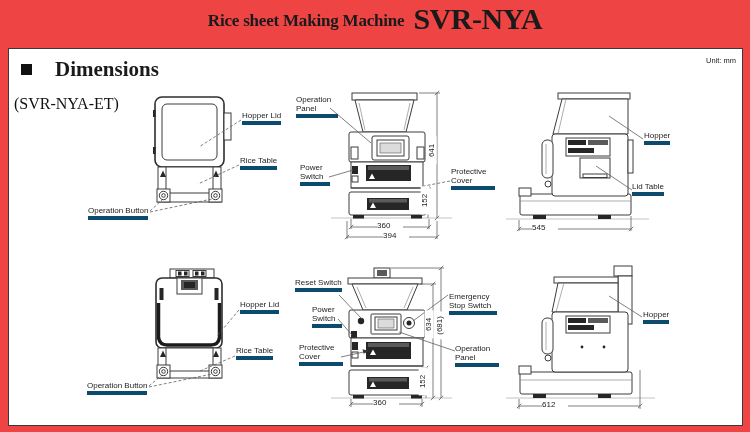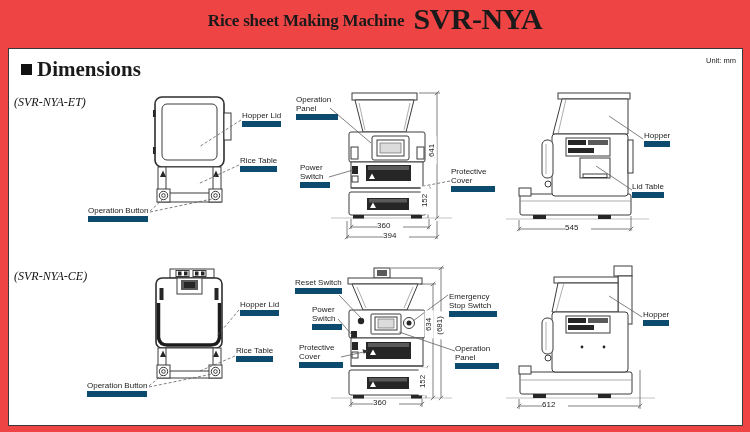--- a/index.html
+++ b/index.html
@@ -5,21 +5,21 @@
   html,body{margin:0;padding:0;background:#fff;}
   #page{position:relative;width:750px;height:432px;background:#ef4444;overflow:hidden;
         font-family:"Liberation Sans",sans-serif;color:#1a1a1a;}
   
   #title{position:absolute;left:0;top:2px;width:750px;text-align:center;
          font-family:"Liberation Serif",serif;font-weight:bold;}
   #title .pfx{font-size:17px;letter-spacing:-0.2px;vertical-align:baseline;}
   #title .mdl{font-size:30px;letter-spacing:-0.5px;margin-left:9px;vertical-align:-3px;}
   #frame{position:absolute;left:8px;top:48px;width:733px;height:376px;
          border:1px solid #3a3a3a;background:#fff;}
-  #sect{position:absolute;left:21px;top:57px;display:flex;align-items:center;gap:5px;}
+  #sect{position:absolute;left:21px;top:57px;display:flex;align-items:center;gap:23px;}
   #sect .sq{width:11px;height:11px;background:#111;display:inline-block;}
   #sect .tx{font-family:"Liberation Serif",serif;font-weight:bold;font-size:21px;}
   #unit{position:absolute;right:14px;top:56px;font-size:7.5px;color:#222;text-align:right;}
   
   svg.canvas{position:absolute;left:0;top:0;}
   .o  {fill:#fff;stroke:#3c3c3c;stroke-width:1;}
   .o2 {fill:#fff;stroke:#2e2e2e;stroke-width:1.6;}
   .ol {fill:none;stroke:#8a8a8a;stroke-width:0.7;}
   .df {fill:#262626;stroke:none;}
   .df2{fill:#5a5a5a;stroke:none;}
@@ -27,24 +27,24 @@
   .wf {fill:#fff;stroke:none;}
   .af {fill:#333;stroke:none;}
   .dl {fill:none;stroke:#606060;stroke-width:0.8;}
   .tk {stroke:#606060;stroke-width:0.8;}
   .ls {fill:none;stroke:#606060;stroke-width:0.8;}
   .ld {fill:none;stroke:#606060;stroke-width:0.8;stroke-dasharray:3 2;}
   .th {stroke:#1c1c1c;stroke-width:3.5;}
   .thp{stroke:#1c1c1c;stroke-width:3.5;fill:none;}
   .gnd{stroke:#c4c4c4;stroke-width:1.2;}
   
-  .model{position:absolute;font-family:"Liberation Serif",serif;font-size:12px;
-         white-space:nowrap;color:#111;font-style:italic;}
+  .model{position:absolute;font-family:"Liberation Serif",serif;font-size:16px;
+         white-space:nowrap;color:#111;}
   .lbl{position:absolute;font-size:8px;line-height:1.15;color:#222;
-       border-bottom:6px solid #0c4a6e;padding-bottom:1px;white-space:nowrap;}
+       border-bottom:4px solid #0c4a6e;padding-bottom:1px;white-space:nowrap;}
   .lbl.wrap{white-space:normal;}
   .dim{position:absolute;font-size:8px;color:#222;background:#fff;width:26px;
        text-align:left;line-height:1.1;}
   .dimv{position:absolute;font-size:8px;color:#222;background:#fff;width:28px;
         text-align:center;line-height:1.1;transform:rotate(-90deg);
         transform-origin:center center;}
 </style>
 </head>
 <body>
 
@@ -288,37 +288,36 @@
       <line class="dl" x1="519" y1="399" x2="519" y2="409"></line>
       <line class="dl" x1="640" y1="370" x2="640" y2="409"></line>
       <line class="dl" x1="519" y1="406" x2="640" y2="406"></line>
       <line class="tk" x1="516.8" y1="408.2" x2="521.2" y2="403.8"></line>
       <line class="tk" x1="637.8" y1="408.2" x2="642.2" y2="403.8"></line>
       <line class="ls" x1="642" y1="317" x2="609" y2="296"></line>
     </g>
   </svg>
 
   <div class="model" style="left:14px;top:95px">(SVR-NYA-ET)</div>
-  <div class="model" style="left:14px;top:269px">(SVR-NYA-CE)</div>
 
   <div class="lbl" style="left:242px;top:111px">Hopper Lid</div>
   <div class="lbl" style="left:240px;top:156px">Rice Table</div>
   <div class="lbl" style="left:88px;top:206px">Operation Button</div>
 
   <div class="lbl wrap" style="left:296px;top:95px;width:42px">Operation Panel</div>
   <div class="lbl wrap" style="left:300px;top:163px;width:30px">Power Switch</div>
   <div class="lbl wrap" style="left:451px;top:167px;width:44px">Protective Cover</div>
   <div class="dimv" style="left:418px;top:146px">641</div>
   <div class="dimv" style="left:411px;top:196px">152</div>
   <div class="dim" style="left:377px;top:222px">360</div>
   <div class="dim" style="left:383px;top:232px">394</div>
 
   <div class="lbl" style="left:644px;top:131px">Hopper</div>
   <div class="lbl" style="left:632px;top:182px">Lid Table</div>
-  <div class="dim" style="left:565px;top:224px">545</div>
+  <div class="dim" style="left:532px;top:224px">545</div>
 
   <div class="lbl" style="left:240px;top:300px">Hopper Lid</div>
   <div class="lbl" style="left:236px;top:346px">Rice Table</div>
   <div class="lbl" style="left:87px;top:381px">Operation Button</div>
 
   <div class="lbl" style="left:295px;top:278px">Reset Switch</div>
   <div class="lbl wrap" style="left:312px;top:305px;width:30px">Power Switch</div>
   <div class="lbl wrap" style="left:299px;top:343px;width:44px">Protective Cover</div>
   <div class="lbl wrap" style="left:449px;top:292px;width:48px">Emergency Stop Switch</div>
   <div class="lbl wrap" style="left:455px;top:344px;width:44px">Operation Panel</div>

